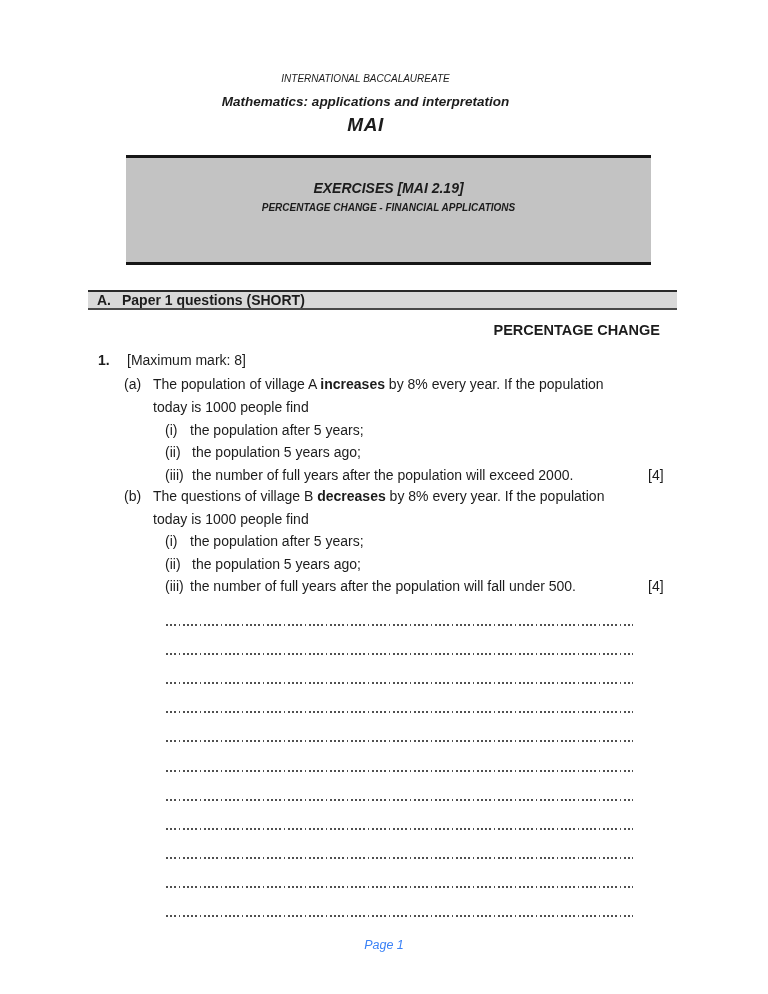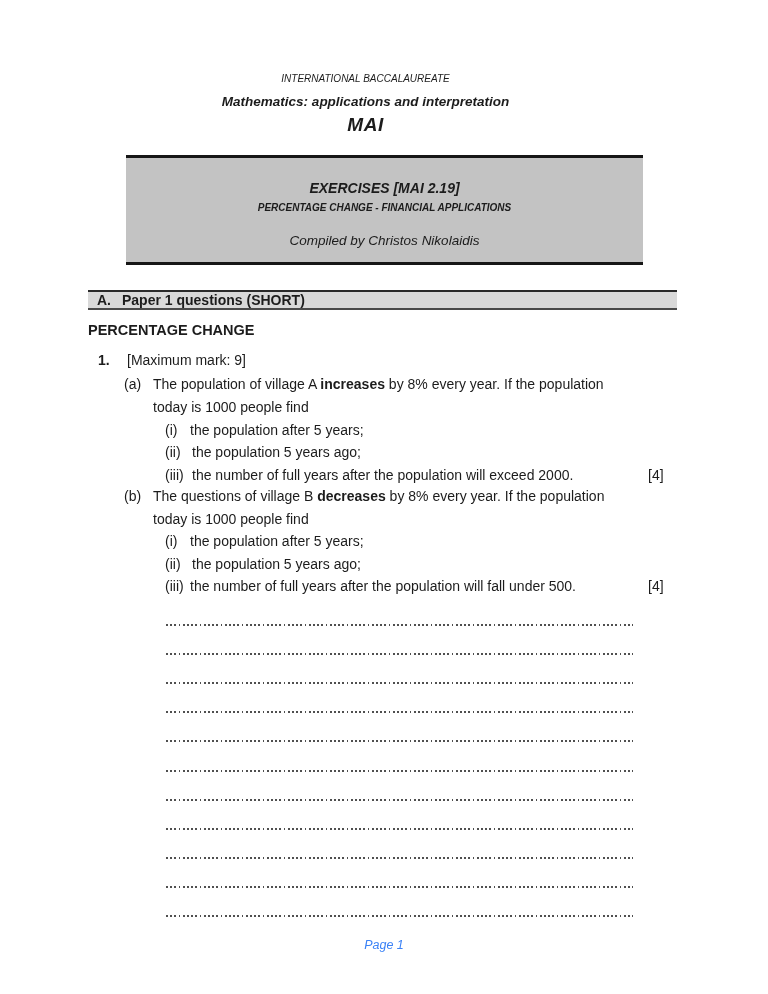--- a/index.html
+++ b/index.html
@@ -18,38 +18,38 @@
   
   .hdr-col{left:88px;width:555px;}
   .hdr1{top:73px;font-size:10px;font-style:italic;}
   .hdr2{top:94px;font-size:13.5px;font-style:italic;font-weight:bold;}
   .hdr3{top:114px;font-size:19px;font-style:italic;font-weight:bold;letter-spacing:.5px;}
 
   
   .title-box{
     position:absolute;left:126px;top:155px;width:517px;height:104px;
     background:#c3c3c3;
-    border-top:3px solid #161616;border-bottom:3px solid #161616;
+    border-top:3px solid #161616;border-bottom:3px solid #161616;padding-left:8px;
   }
   .title-box .abs{left:0;right:0;text-align:center;}
   .tb1{top:22px;font-size:14px;font-weight:bold;font-style:italic;}
   .tb2{top:44px;font-size:10px;font-weight:bold;font-style:italic;}
   .tb3{top:75px;font-size:13.5px;font-style:italic;}
 
   
   .section-bar{
     position:absolute;left:88px;top:290px;width:589px;height:16px;
     background:#d9d9d9;
     border-top:2px solid #2a2a2a;border-bottom:2px solid #4a4a4a;
   }
   .section-bar .abs{top:0px;font-weight:bold;font-size:14px;line-height:16px;}
   .sec-label{left:9px;}
   .sec-title{left:34px;}
 
-  .topic-heading{left:88px;width:572px;top:322px;text-align:left;font-weight:bold;font-size:14.5px;}
+  .topic-heading{left:88px;width:572px;top:322px;text-align:right;font-weight:bold;font-size:14.5px;}
 
   
   .dotline{
     position:absolute;left:166px;width:467px;height:2px;
     background:repeating-linear-gradient(to right,#4f4f4f 0 1.8px,transparent 1.8px 4.2px);
   }
 
   .footer{left:0;width:768px;top:938px;text-align:center;font-size:12.5px;font-style:italic;color:#3b82f6;}
 </style>
 </head>
@@ -57,32 +57,31 @@
 
 <div class="page">
 
   <div class="abs center hdr-col hdr1">INTERNATIONAL BACCALAUREATE</div>
   <div class="abs center hdr-col hdr2">Mathematics: applications and interpretation</div>
   <div class="abs center hdr-col hdr3">MAI</div>
 
   <div class="title-box">
     <div class="abs tb1">EXERCISES [MAI 2.19]</div>
     <div class="abs tb2">PERCENTAGE CHANGE - FINANCIAL APPLICATIONS</div>
-    <div class="abs tb3">Compiled by Christos Nikolaidis</div>
   </div>
 
   <div class="section-bar">
     <span class="abs sec-label">A.</span>
     <span class="abs sec-title">Paper 1 questions (SHORT)</span>
   </div>
 
   <div class="abs topic-heading">PERCENTAGE CHANGE</div>
 
   <span class="abs b" style="left:98px;top:352px;">1.</span>
-  <span class="abs" style="left:127px;top:352px;">[Maximum mark: 9]</span>
+  <span class="abs" style="left:127px;top:352px;">[Maximum mark: 8]</span>
 
   <span class="abs" style="left:124px;top:376px;">(a)</span>
   <span class="abs" style="left:153px;top:376px;"><span>The population of village A </span><span class="b">increases</span><span> by 8% every year. If the population</span></span>
   <span class="abs" style="left:153px;top:399px;">today is 1000 people find</span>
 
   <span class="abs" style="left:165px;top:422px;">(i)</span>
   <span class="abs" style="left:190px;top:422px;">the population after 5 years;</span>
 
   <span class="abs" style="left:165px;top:444px;">(ii)</span>
   <span class="abs" style="left:192px;top:444px;">the population 5 years ago;</span>

